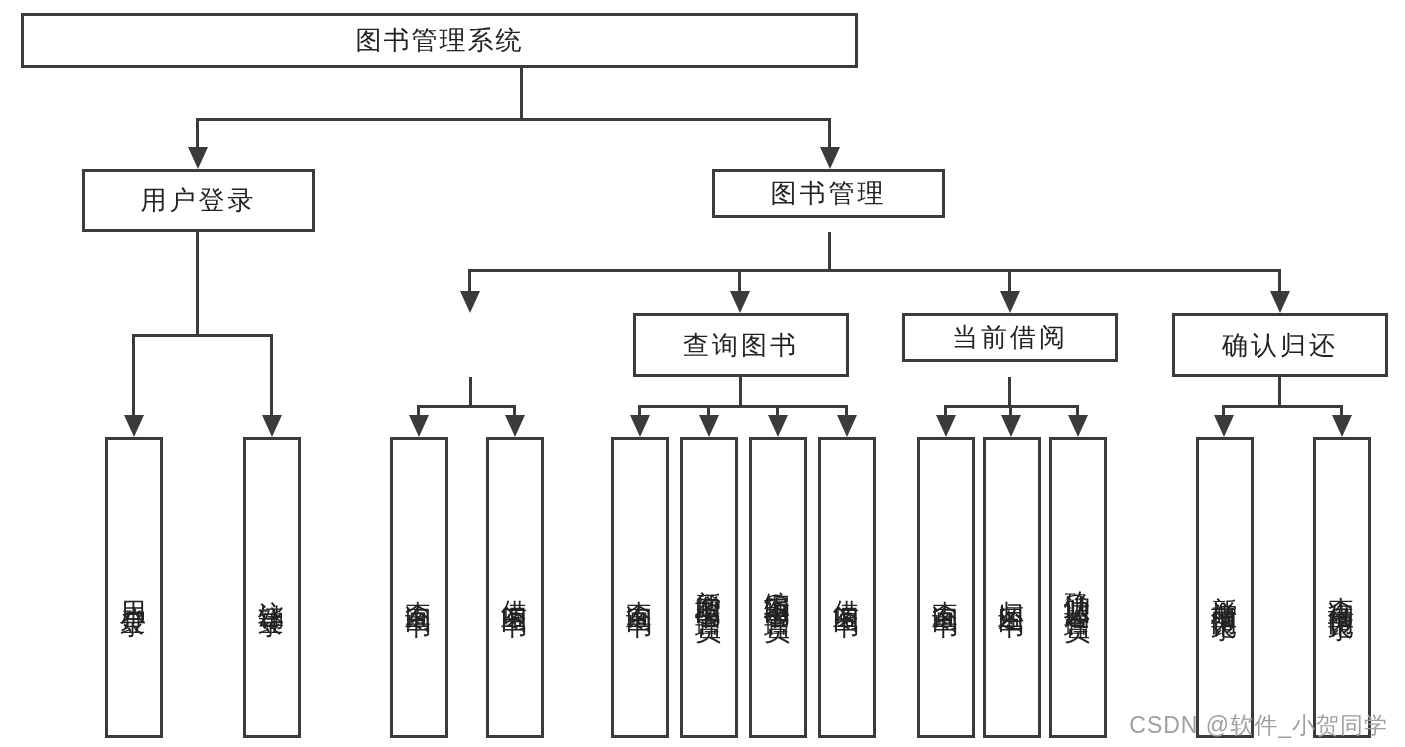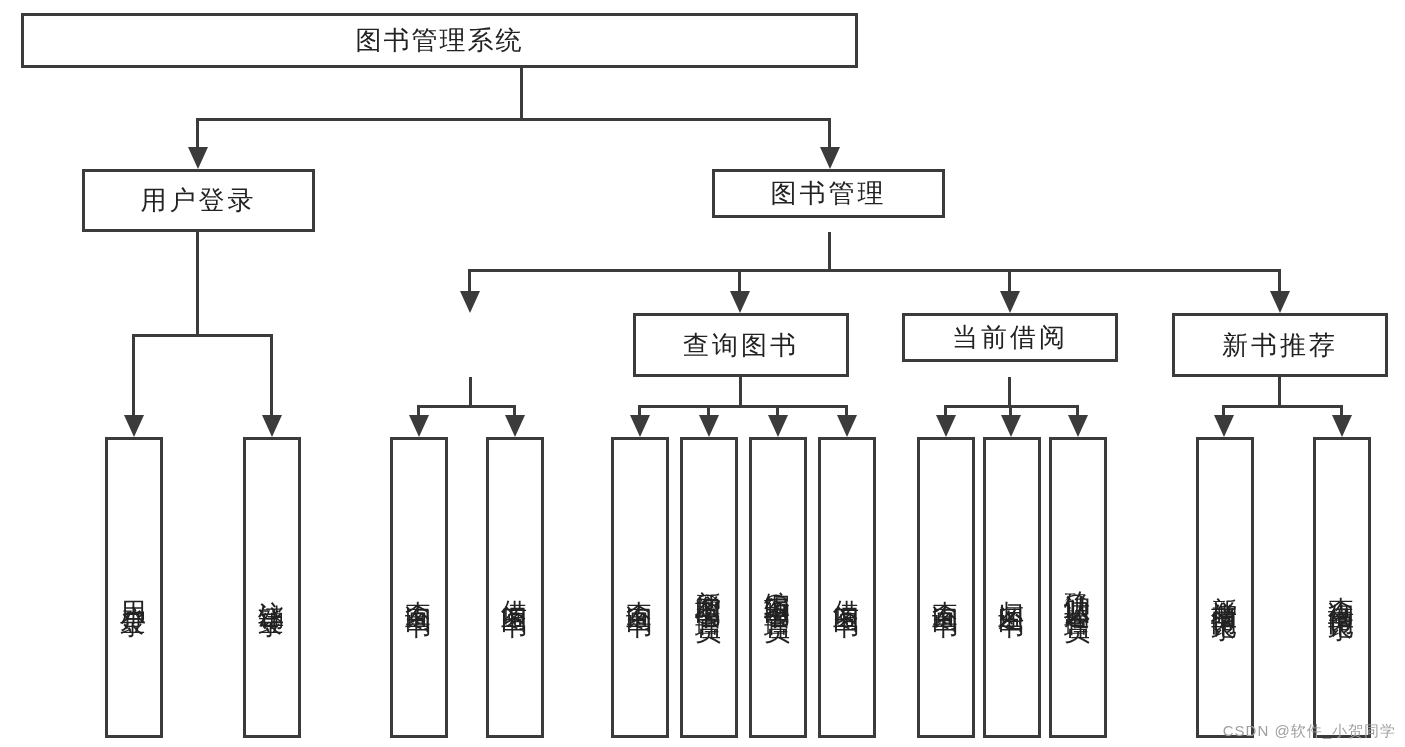--- a/index.html
+++ b/index.html
@@ -21,22 +21,22 @@
     writing-mode:vertical-rl;text-orientation:mixed;
     font-size:26px;letter-spacing:4px;
   }
   .ln{position:absolute;background:var(--line,#3b3b3b);z-index:1;}
   .ar{
     position:absolute;width:0;height:0;z-index:1;
     border-left:10px solid transparent;border-right:10px solid transparent;
     border-top:22px solid var(--line,#3b3b3b);
   }
   .watermark{
-    position:absolute;right:9px;bottom:6px;z-index:5;
-    font-size:15px;letter-spacing:1px;color:var(--watermark,#9f9f9f);
+    position:absolute;right:17px;bottom:6px;z-index:5;
+    font-size:23px;letter-spacing:1px;color:var(--watermark,#9f9f9f);
   }
 </style>
 </head>
 <body>
 
 <div class="canvas">
 
   <div class="ln" style="left:520px;top:68px;width:3px;height:52px"></div>
   <div class="ln" style="left:196px;top:118px;width:635px;height:3px"></div>
   <div class="ln" style="left:196px;top:118px;width:3px;height:34px"></div>
@@ -96,21 +96,21 @@
   <div class="ln" style="left:1340px;top:405px;width:3px;height:16px"></div>
   <div class="ar" style="left:1332px;top:415px"></div>
 
   <div class="box title" style="left:21px;top:13px;width:837px;height:55px">图书管理系统</div>
 
   <div class="box" style="left:82px;top:169px;width:233px;height:63px">用户登录</div>
   <div class="box" style="left:712px;top:169px;width:233px;height:49px">图书管理</div>
 
   <div class="box" style="left:633px;top:313px;width:216px;height:64px">查询图书</div>
   <div class="box" style="left:902px;top:313px;width:216px;height:49px">当前借阅</div>
-  <div class="box" style="left:1172px;top:313px;width:216px;height:64px">新书推荐</div>
+  <div class="box" style="left:1172px;top:313px;width:216px;height:64px">确认归还</div>
 
   <div class="box v" style="left:105px;top:437px;width:58px;height:301px">用户登录</div>
   <div class="box v" style="left:243px;top:437px;width:58px;height:301px">注销登录</div>
 
   <div class="box v" style="left:390px;top:437px;width:58px;height:301px">查询图书</div>
   <div class="box v" style="left:486px;top:437px;width:58px;height:301px">借阅图书</div>
 
   <div class="box v" style="left:611px;top:437px;width:58px;height:301px">查询图书</div>
   <div class="box v" style="left:680px;top:437px;width:58px;height:301px">新增图书（管理员）</div>
   <div class="box v" style="left:749px;top:437px;width:58px;height:301px">编辑图书（管理员）</div>

